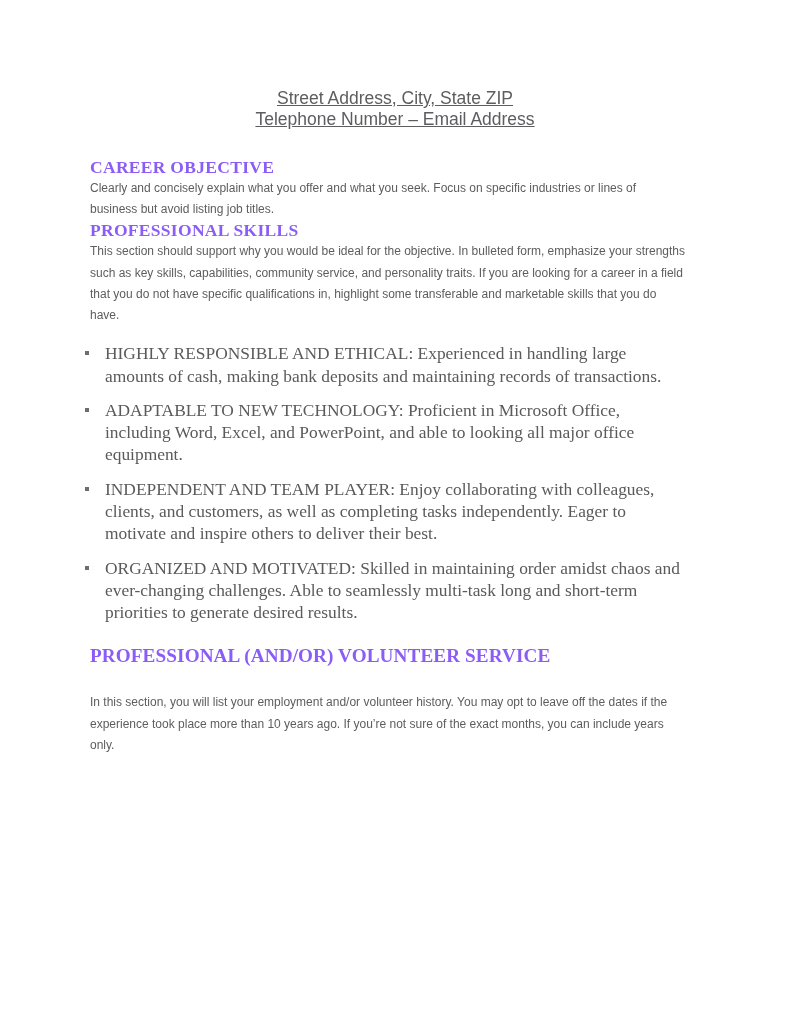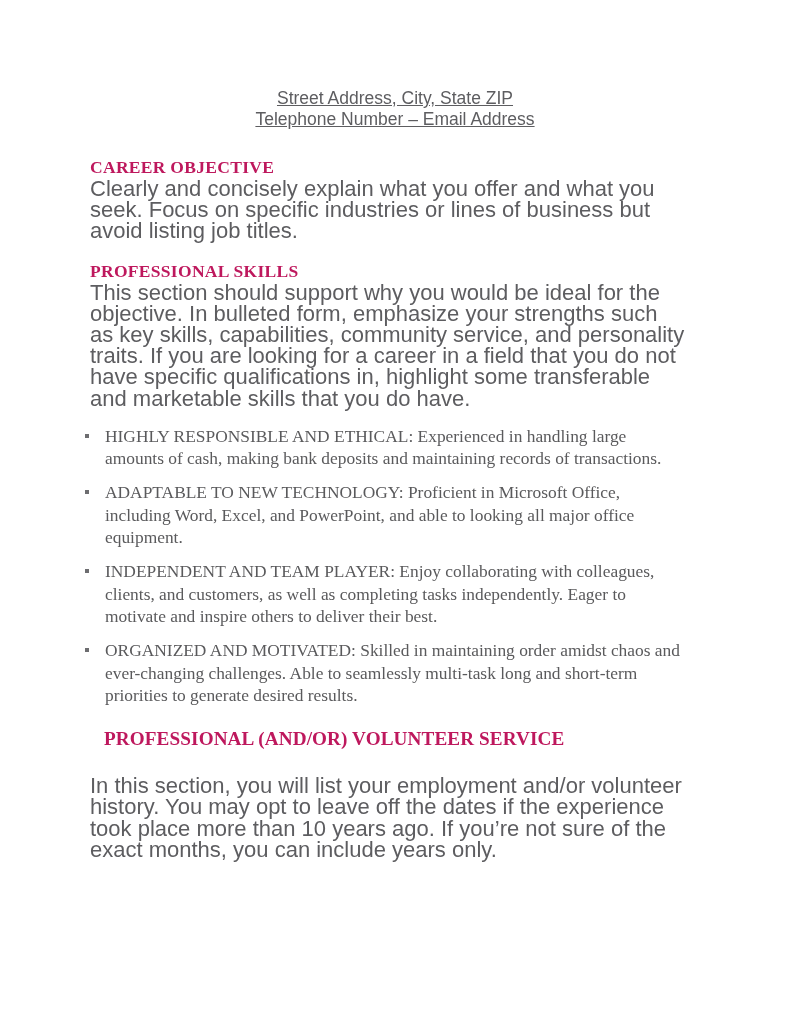--- a/index.html
+++ b/index.html
@@ -53,36 +53,36 @@
     margin: 0;
     padding: 0 104px 0 90px;
   }
 
   
   .section-heading {
     font-family: "Liberation Serif", serif;
     font-weight: bold;
     font-size: 17.5px;
     letter-spacing: 0.3px;
-    color: #be185d;
+    color: #8b5cf6;
     line-height: 20px;
     margin: 0;
   }
   .section-heading.large {
     font-size: 19.2px;
     letter-spacing: 0.1px;
   }
 
   #career-objective-heading { margin-top: 27px; }
-  #professional-skills-heading { margin-top: 19px; }
+  #professional-skills-heading { }
 
   
   .sans-para {
     font-family: "Liberation Sans", sans-serif;
-    font-size: 22px;
+    font-size: 12px;
     line-height: 21.2px;
     color: #5d5d60;
     margin: 1px 0 0 0;
     text-align: left;
   }
   .sans-para.spaced { margin-top: 15px; }
 
   
   .skills-list {
     list-style: none;
@@ -102,21 +102,21 @@
   .bullet-square {
     position: absolute;
     left: -5px;
     top: 9px;
     width: 4px;
     height: 4px;
     background: #6d6d70;
   }
 
   
-  #volunteer-heading { margin-top: 23px; margin-left: 14px; }
+  #volunteer-heading { margin-top: 23px; }
   #volunteer-paragraph { margin-top: 26px; }
 </style>
 </head>
 <body>
 
 <div class="page">
 
   <header class="doc-header">
     <div class="contact-line">Street Address, City, State ZIP</div>
     <div class="contact-line">Telephone Number – Email Address</div>

